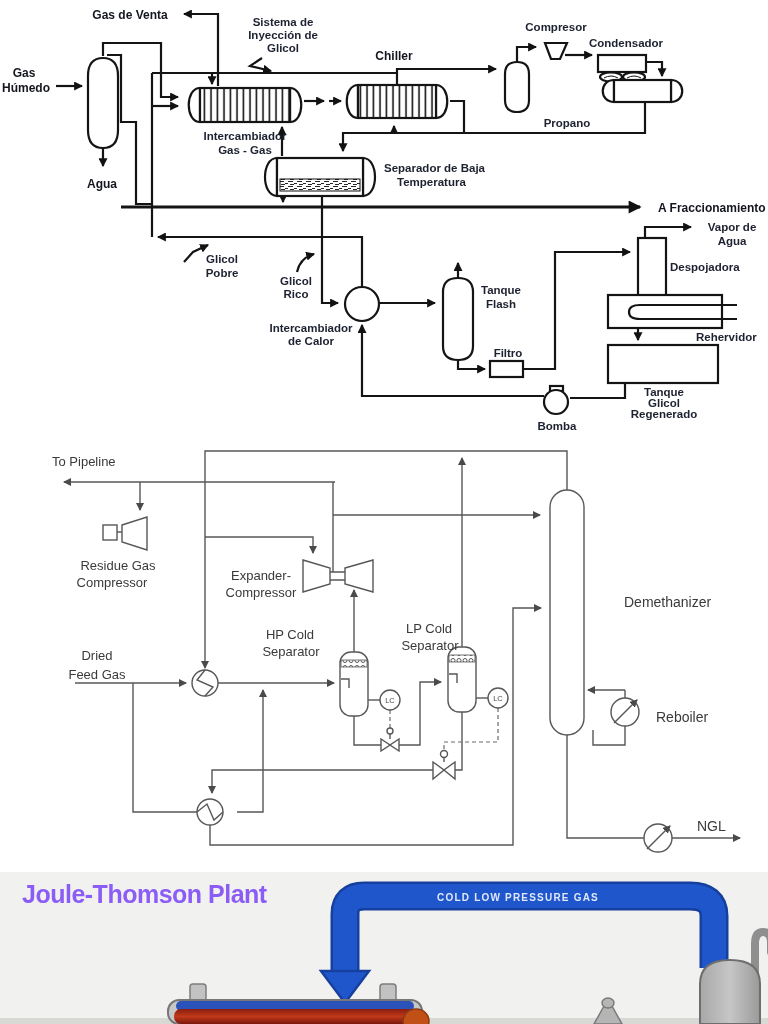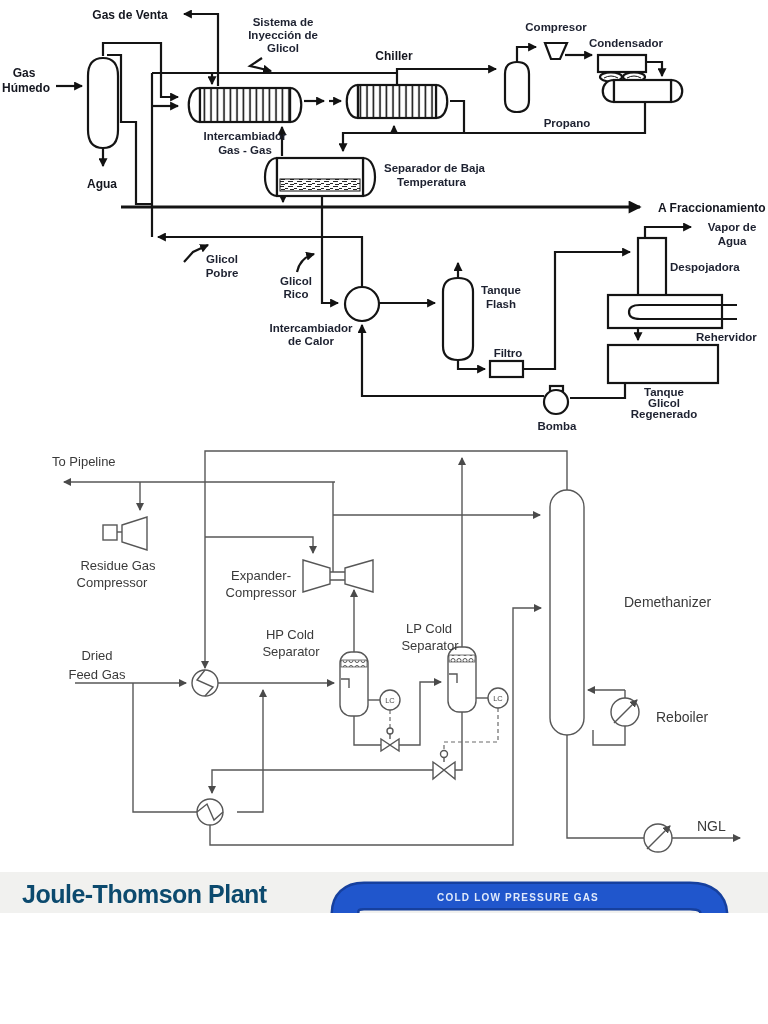--- a/index.html
+++ b/index.html
@@ -1,28 +1,28 @@
 <!DOCTYPE html>
 <html><head>
 <meta charset="utf-8">
 <style>
   html,body{margin:0;padding:0;background:#fff;}
-  #page{position:relative;width:768px;height:913px;background:#ffffff;overflow:hidden;
+  #page{position:relative;width:768px;height:1024px;background:#ffffff;overflow:hidden;
         font-family:"Liberation Sans", sans-serif;}
   svg{position:absolute;left:0;}
   #d1{top:0;}
   #d2{top:440px;}
   #jt{position:absolute;left:0;top:872px;width:768px;height:152px;background:#f1f1ef;}
   #jt svg{top:0;}
   .t1{font-family:"Liberation Sans",sans-serif;font-weight:bold;font-size:11.5px;fill:#1d2130;}
   .t1b{font-family:"Liberation Sans",sans-serif;font-weight:bold;font-size:12px;fill:#14161f;}
   .t2{font-family:"Liberation Sans",sans-serif;font-size:13px;fill:#3a3a3a;}
   .t2b{font-family:"Liberation Sans",sans-serif;font-size:14px;fill:#3a3a3a;}
   .tlc{font-family:"Liberation Sans",sans-serif;font-size:7.5px;fill:#4a4a4a;}
-  .jt-title{position:absolute;left:22px;top:8px;font-size:25px;font-weight:bold;color:#0c4a6e;
+  .jt-title{position:absolute;left:22px;top:8px;font-size:25px;font-weight:bold;color:#8b5cf6;
             letter-spacing:-0.5px;}
   .pipe-label{font-family:"Liberation Sans",sans-serif;font-weight:bold;font-size:10px;
               letter-spacing:1.2px;fill:#dfe9fb;}
   .ln1{stroke:#141414;stroke-width:2.2;fill:none;}
   .ln1t{stroke:#141414;stroke-width:3;fill:none;}
   .sh1{stroke:#141414;stroke-width:2.2;fill:#ffffff;}
   .ln2{stroke:#575757;stroke-width:1.4;fill:none;}
   .sh2{stroke:#575757;stroke-width:1.4;fill:#ffffff;}
   .dash2{stroke:#6a6a6a;stroke-width:1.2;fill:none;stroke-dasharray:4 3;}
 </style>

